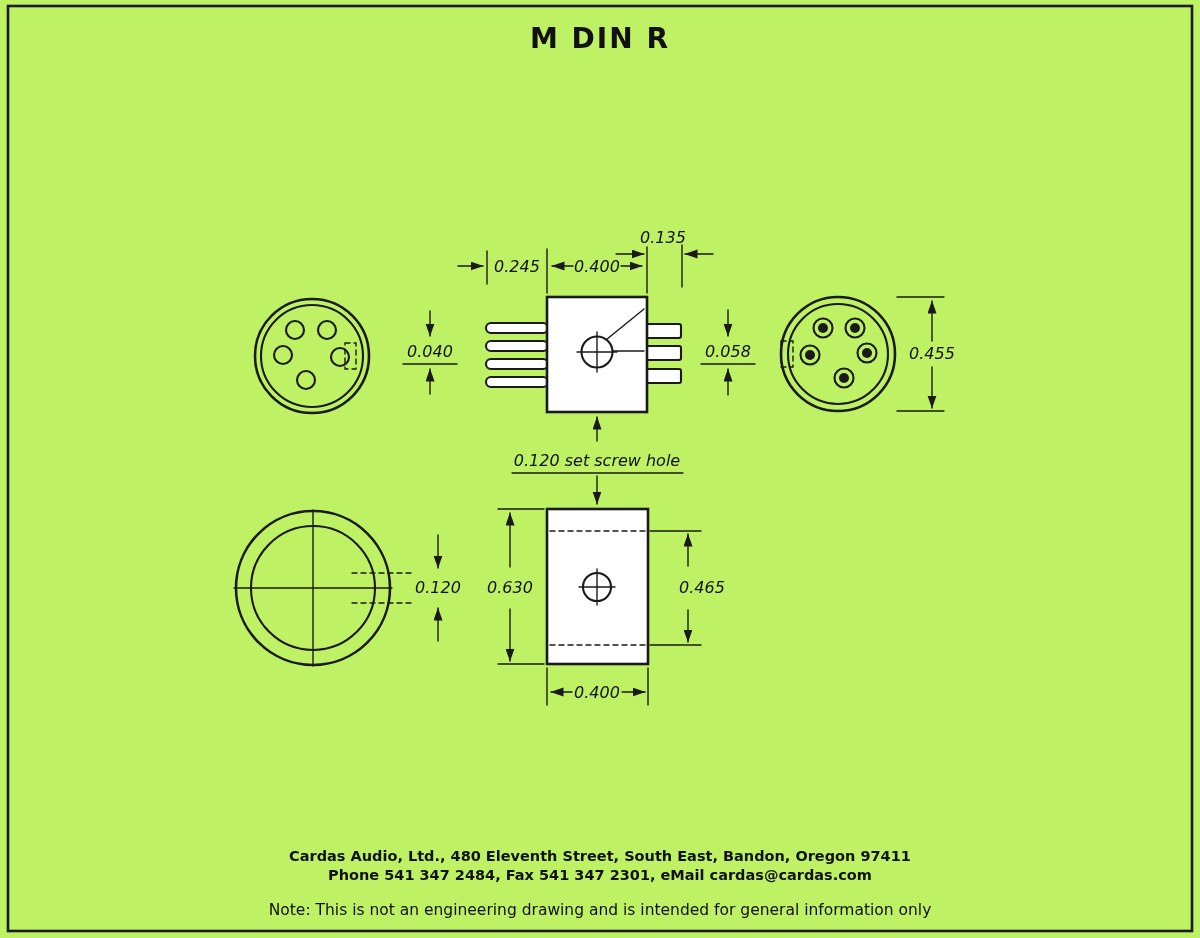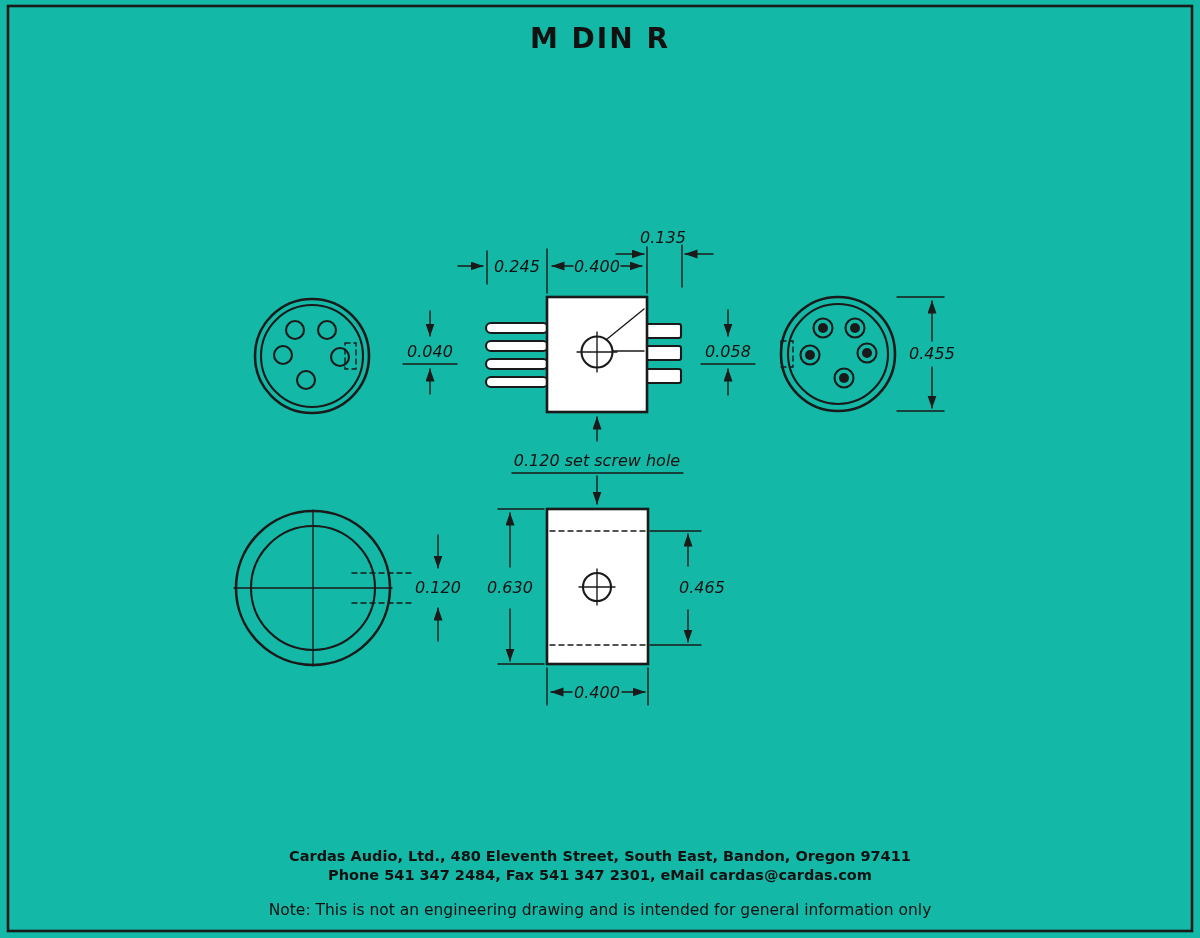--- a/index.html
+++ b/index.html
@@ -1,16 +1,16 @@
 <!DOCTYPE html>
 <html><head>
 <meta charset="utf-8">
 <style>
   html,body{margin:0;padding:0;background:#ffffff;}
-  .page{position:relative;width:1200px;height:938px;background:#14b8a6;overflow:hidden;
+  .page{position:relative;width:1200px;height:938px;background:#bef264;overflow:hidden;
         font-family:"DejaVu Sans",sans-serif;}
   svg{position:absolute;left:0;top:0;}
   .ln{stroke:#1a1a1a;fill:none;stroke-linecap:round;}
   .thick{stroke-width:2.6;}
   .med{stroke-width:2.1;}
   .thin{stroke-width:1.4;}
   .dash{stroke-dasharray:5 4;}
   .wfill{fill:#ffffff;}
   text{fill:#111111;font-family:"DejaVu Sans",sans-serif;}
   .title{font-size:28px;font-weight:bold;letter-spacing:2px;text-anchor:middle;}

